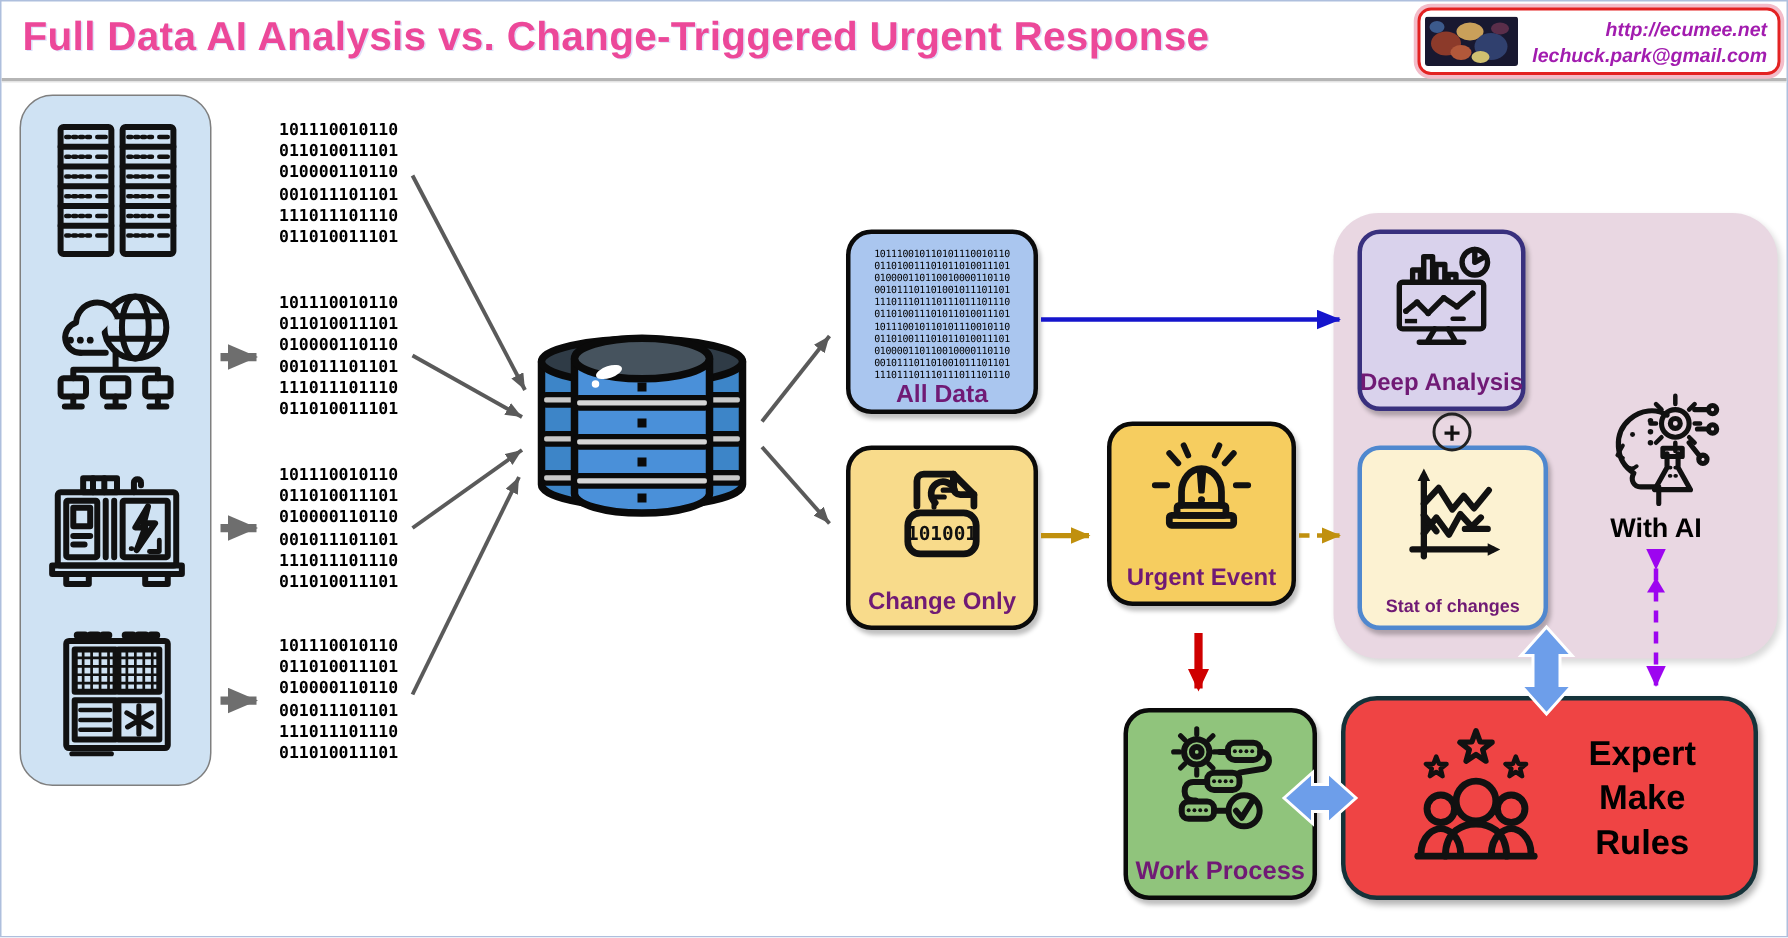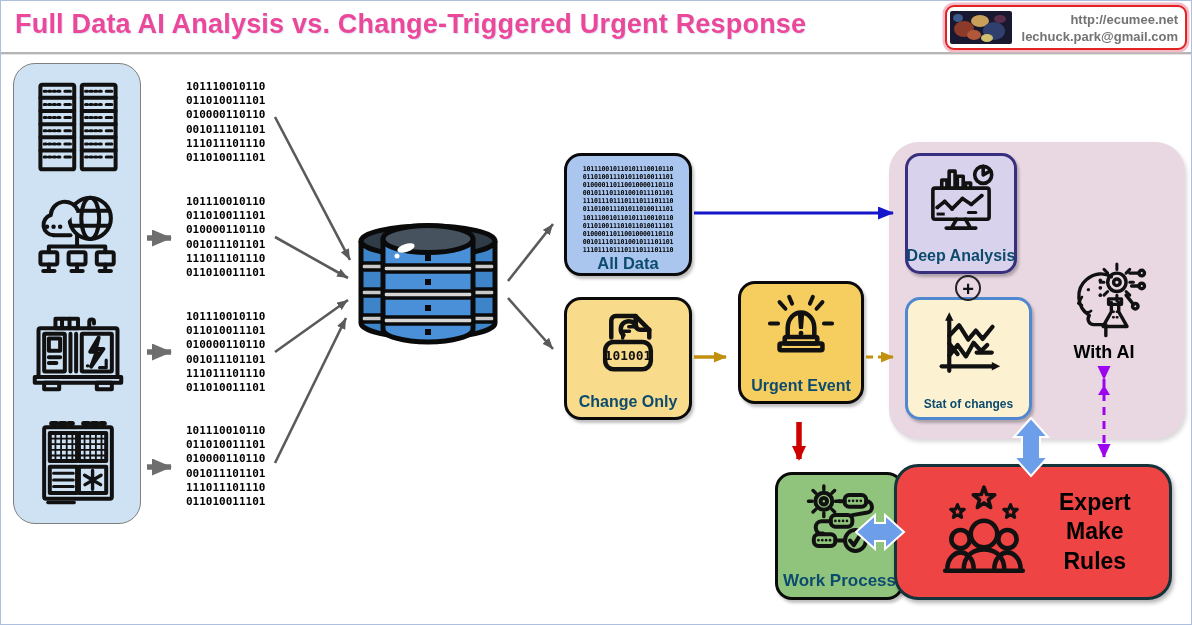--- a/index.html
+++ b/index.html
@@ -7,43 +7,43 @@
           font-family:"Liberation Sans",sans-serif;border:1px solid #aebfdd;box-sizing:border-box;}
   .abs{position:absolute;}
   
   #title{left:14px;top:8px;font-size:27px;font-weight:bold;color:#ec4899;letter-spacing:.2px;
          text-shadow:1px 1px 0 rgba(40,60,220,.15);}
   #rule{left:0;top:51px;width:1192px;height:0;border-top:2px solid #b5b5b5;border-bottom:1px solid #e4e4e4;}
   
   #contact{left:944px;top:4px;width:242px;height:45px;border:2.5px solid #e32222;border-radius:9px;
            background:#fff;box-shadow:0 0 0 2.5px #f3bcc9;display:flex;align-items:center;box-sizing:border-box;}
   #contact .thumb{width:62px;height:33px;margin-left:3px;border-radius:2px;overflow:hidden;flex:none;}
-  #contact .ctext{flex:1;text-align:right;padding-right:7px;font-weight:bold;
-                  font-size:13px;line-height:17px;color:#737373;}
+  #contact .ctext{flex:1;text-align:right;padding-right:7px;font-weight:bold;font-style:italic;
+                  font-size:13px;line-height:17px;color:#a21caf;}
   
   #src-panel{left:12px;top:62px;width:128px;height:461px;background:#cfe2f3;border:1.5px solid #7f7f7f;
              border-radius:22px;box-sizing:border-box;}
   .src-ic{position:absolute;left:17px;width:94px;height:94px;}
   
   .bin{position:absolute;left:185px;width:94px;font-family:"DejaVu Sans Mono",monospace;font-weight:bold;
        font-size:11px;line-height:14.2px;white-space:pre;color:#000;}
   
   .node{position:absolute;border:3px solid #0a0a0a;border-radius:17px;box-sizing:border-box;
         display:flex;flex-direction:column;align-items:center;justify-content:space-between;
         padding:7px 4px 6px 4px;z-index:2;box-shadow:2px 3px 3px rgba(0,0,0,.25);}
-  .nlabel{font-weight:bold;font-size:16px;color:#0c4a6e;white-space:nowrap;}
+  .nlabel{font-weight:bold;font-size:16px;color:#701a75;white-space:nowrap;}
   #all-data{left:563px;top:152px;width:128px;height:123px;background:#aac6ef;}
-  #all-data .minibin{font-family:"DejaVu Sans Mono",monospace;font-weight:bold;font-size:6.6px;
+  #all-data .minibin{font-family:"DejaVu Sans Mono",monospace;font-weight:normal;font-size:6.6px;
                      line-height:8.1px;white-space:pre;letter-spacing:-.2px;margin-top:2px;text-align:right;}
   #change-only{left:563px;top:296px;width:128px;height:123px;background:#f8db8b;}
   #urgent-event{left:737px;top:280px;width:126px;height:123px;background:#f6cd5f;}
   #deep-analysis{left:904px;top:152px;width:112px;height:121px;background:#d9d2ec;border-color:#38307e;border-radius:15px;}
   #stat-changes{left:904px;top:296px;width:127px;height:123px;background:#fcf2d2;border-color:#4f88cf;border-radius:15px;}
   #stat-changes .nlabel{font-size:12px;}
-  #work-process{left:774px;top:471px;width:129px;height:128px;background:#90c47c;gap:12px;}
+  #work-process{left:748px;top:471px;width:129px;height:128px;background:#90c47c;gap:12px;}
   
   #ai-panel{left:888px;top:141px;width:296px;height:297px;background:#e9d7e2;border-radius:30px;z-index:1;
             box-shadow:2px 3px 4px rgba(0,0,0,.15);}
   #plus-circle{left:954px;top:274px;width:26px;height:26px;border:2.5px solid #222;border-radius:50%;
                font-size:20px;font-weight:bold;text-align:center;line-height:24px;color:#111;z-index:3;box-sizing:border-box;}
   #with-ai-icon{left:1057px;top:250px;width:92px;height:92px;z-index:2;}
   #with-ai-label{left:1053px;top:341px;width:100px;text-align:center;font-size:18px;font-weight:bold;z-index:2;}
   
   #expert{left:893px;top:463px;width:278px;height:136px;background:#ef4444;border:3.5px solid #15333a;
           border-radius:24px;box-sizing:border-box;display:flex;align-items:center;z-index:2;

